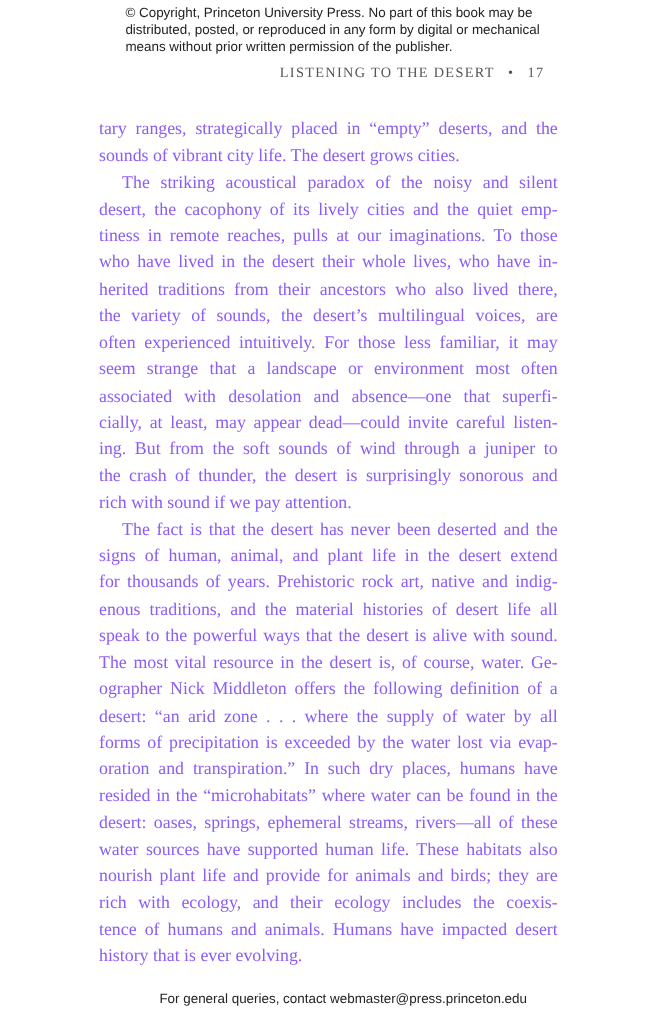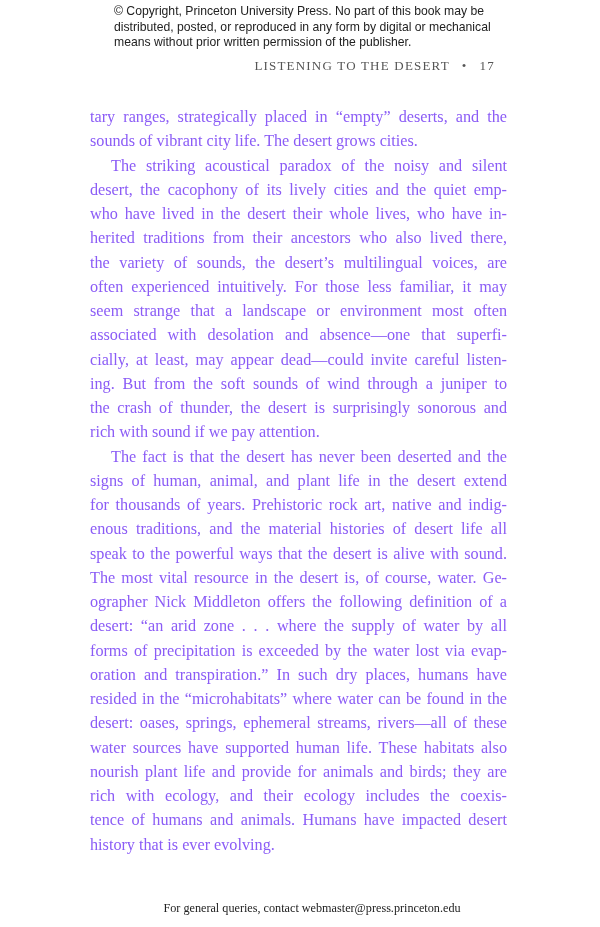--- a/index.html
+++ b/index.html
@@ -18,41 +18,42 @@
   .body-text {
     position: absolute; left: 90px; top: 105px; width: 417px;
     font-family: "Liberation Serif", serif; font-size: 16.2px; line-height: 24.25px;
     color: #8b5cf6;
   }
   .line { display: block; white-space: nowrap; text-align: justify; text-align-last: justify; height: 24.25px; }
   .line.last { text-align-last: left; }
   .line.indent { padding-left: 21px; }
   .footer {
     position: absolute; left: 0; right: 0; top: 901px; text-align: center;
-    font-family: Liberation Serif, serif; font-size: 12.2px; color: #222; padding-left: 24px;
+    font-family: Liberation Sans, sans-serif; font-size: 12.2px; color: #222; padding-left: 24px;
   }
 </style>
 </head>
 <body>
 
 <div class="copyright">
   <div>© Copyright, Princeton University Press. No part of this book may be</div>
   <div>distributed, posted, or reproduced in any form by digital or mechanical</div>
   <div>means without prior written permission of the publisher.</div>
 </div>
 
 <div class="running-head">
   <span>LISTENING TO THE DESERT</span><span class="dot">•</span><span>17</span>
 </div>
 
 <div class="body-text" id="body-text">
     <span class="line">tary ranges, strategically placed in “empty” deserts, and the</span>
     <span class="line last">sounds of vibrant city life. The desert grows cities.</span>
     <span class="line indent">The striking acoustical paradox of the noisy and silent</span>
     <span class="line">desert, the cacophony of its lively cities and the quiet emp-</span>
+    <span class="line">tiness in remote reaches, pulls at our imaginations. To those</span>
     <span class="line">who have lived in the desert their whole lives, who have in-</span>
     <span class="line">herited traditions from their ancestors who also lived there,</span>
     <span class="line">the variety of sounds, the desert’s multilingual voices, are</span>
     <span class="line">often experienced intuitively. For those less familiar, it may</span>
     <span class="line">seem strange that a landscape or environment most often</span>
     <span class="line">associated with desolation and absence—one that superfi-</span>
     <span class="line">cially, at least, may appear dead—could invite careful listen-</span>
     <span class="line">ing. But from the soft sounds of wind through a juniper to</span>
     <span class="line">the crash of thunder, the desert is surprisingly sonorous and</span>
     <span class="line last">rich with sound if we pay attention.</span>

